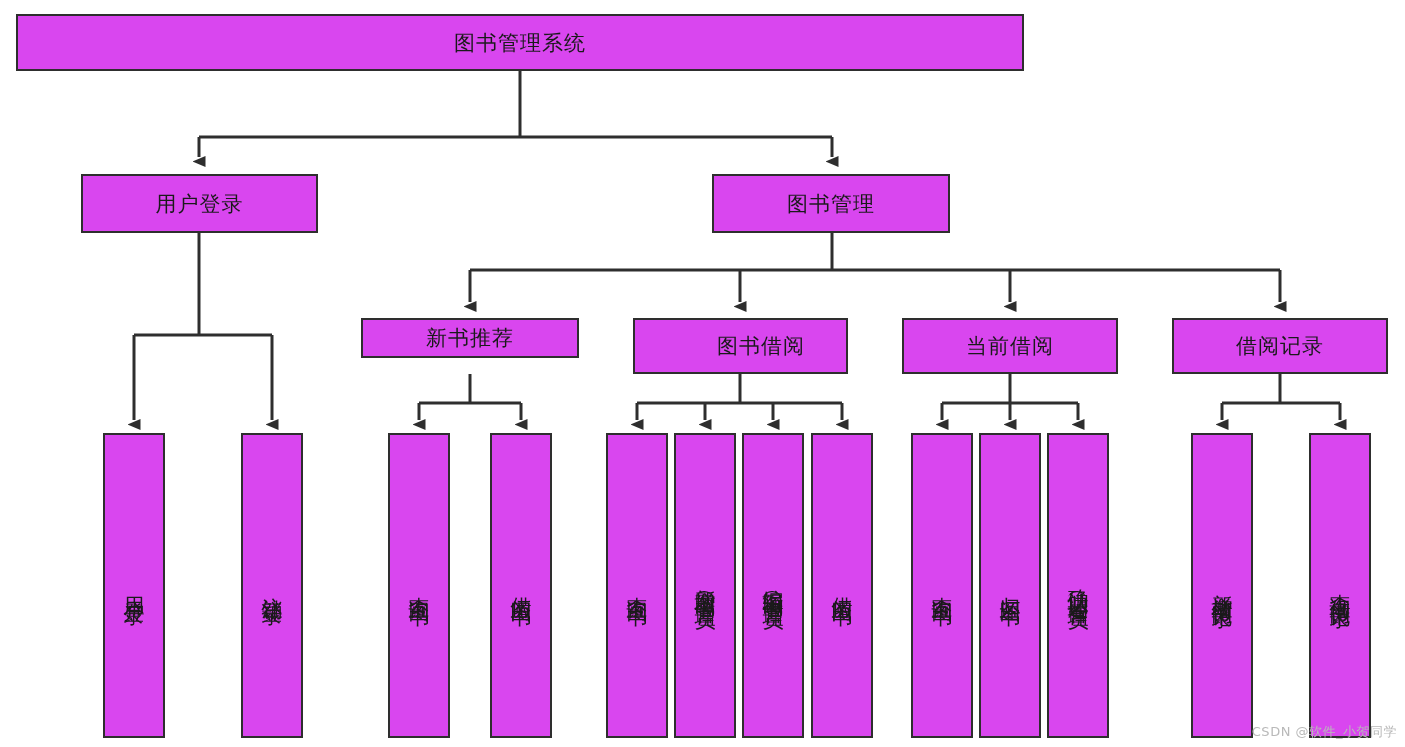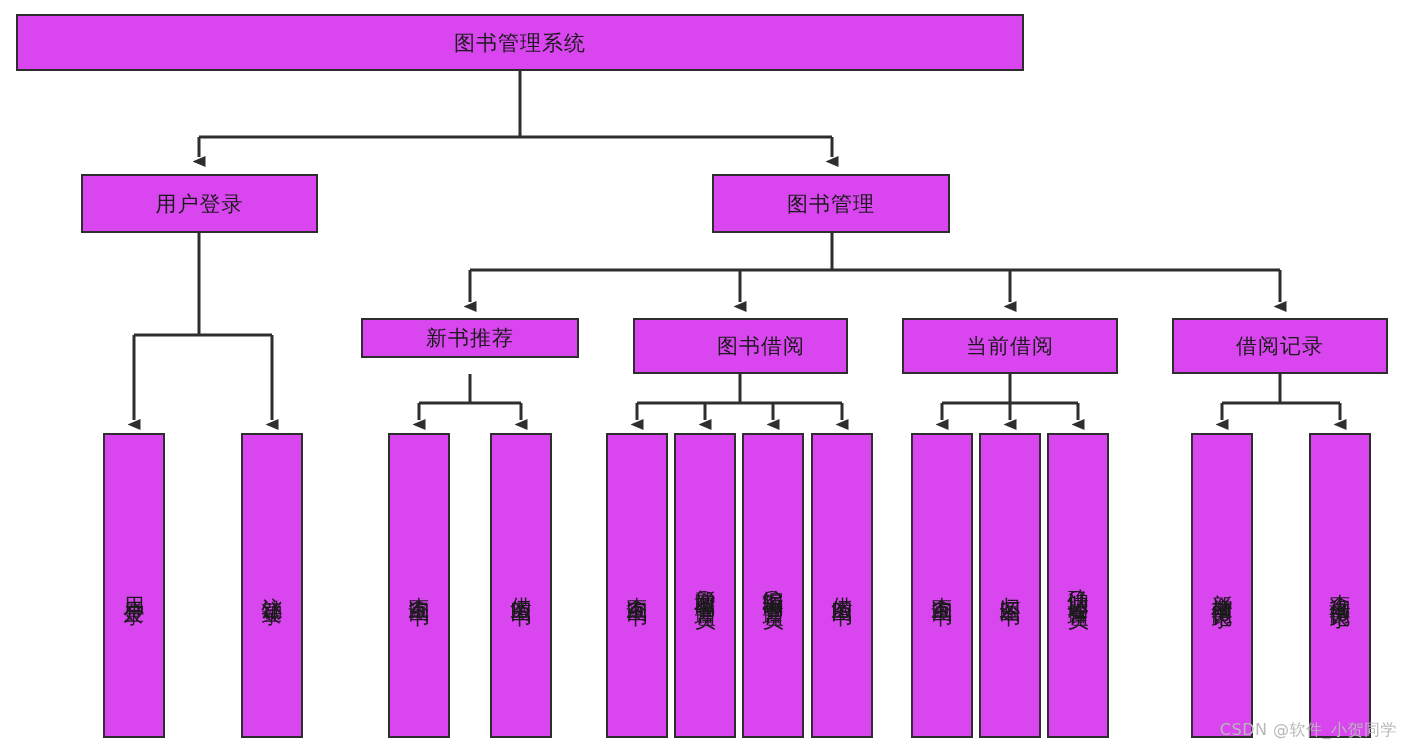--- a/index.html
+++ b/index.html
@@ -51,21 +51,21 @@
     left: 0;
     top: 0;
     width: 1405px;
     height: 747px;
     pointer-events: none;
   }
   .watermark {
     position: absolute;
     right: 8px;
     bottom: 6px;
-    font-size: 16px;
+    font-size: 13px;
     color: #b9b9b9;
     white-space: nowrap;
     letter-spacing: 0.5px;
   }
 </style>
 </head>
 <body>
 
 <div id="canvas">
 

